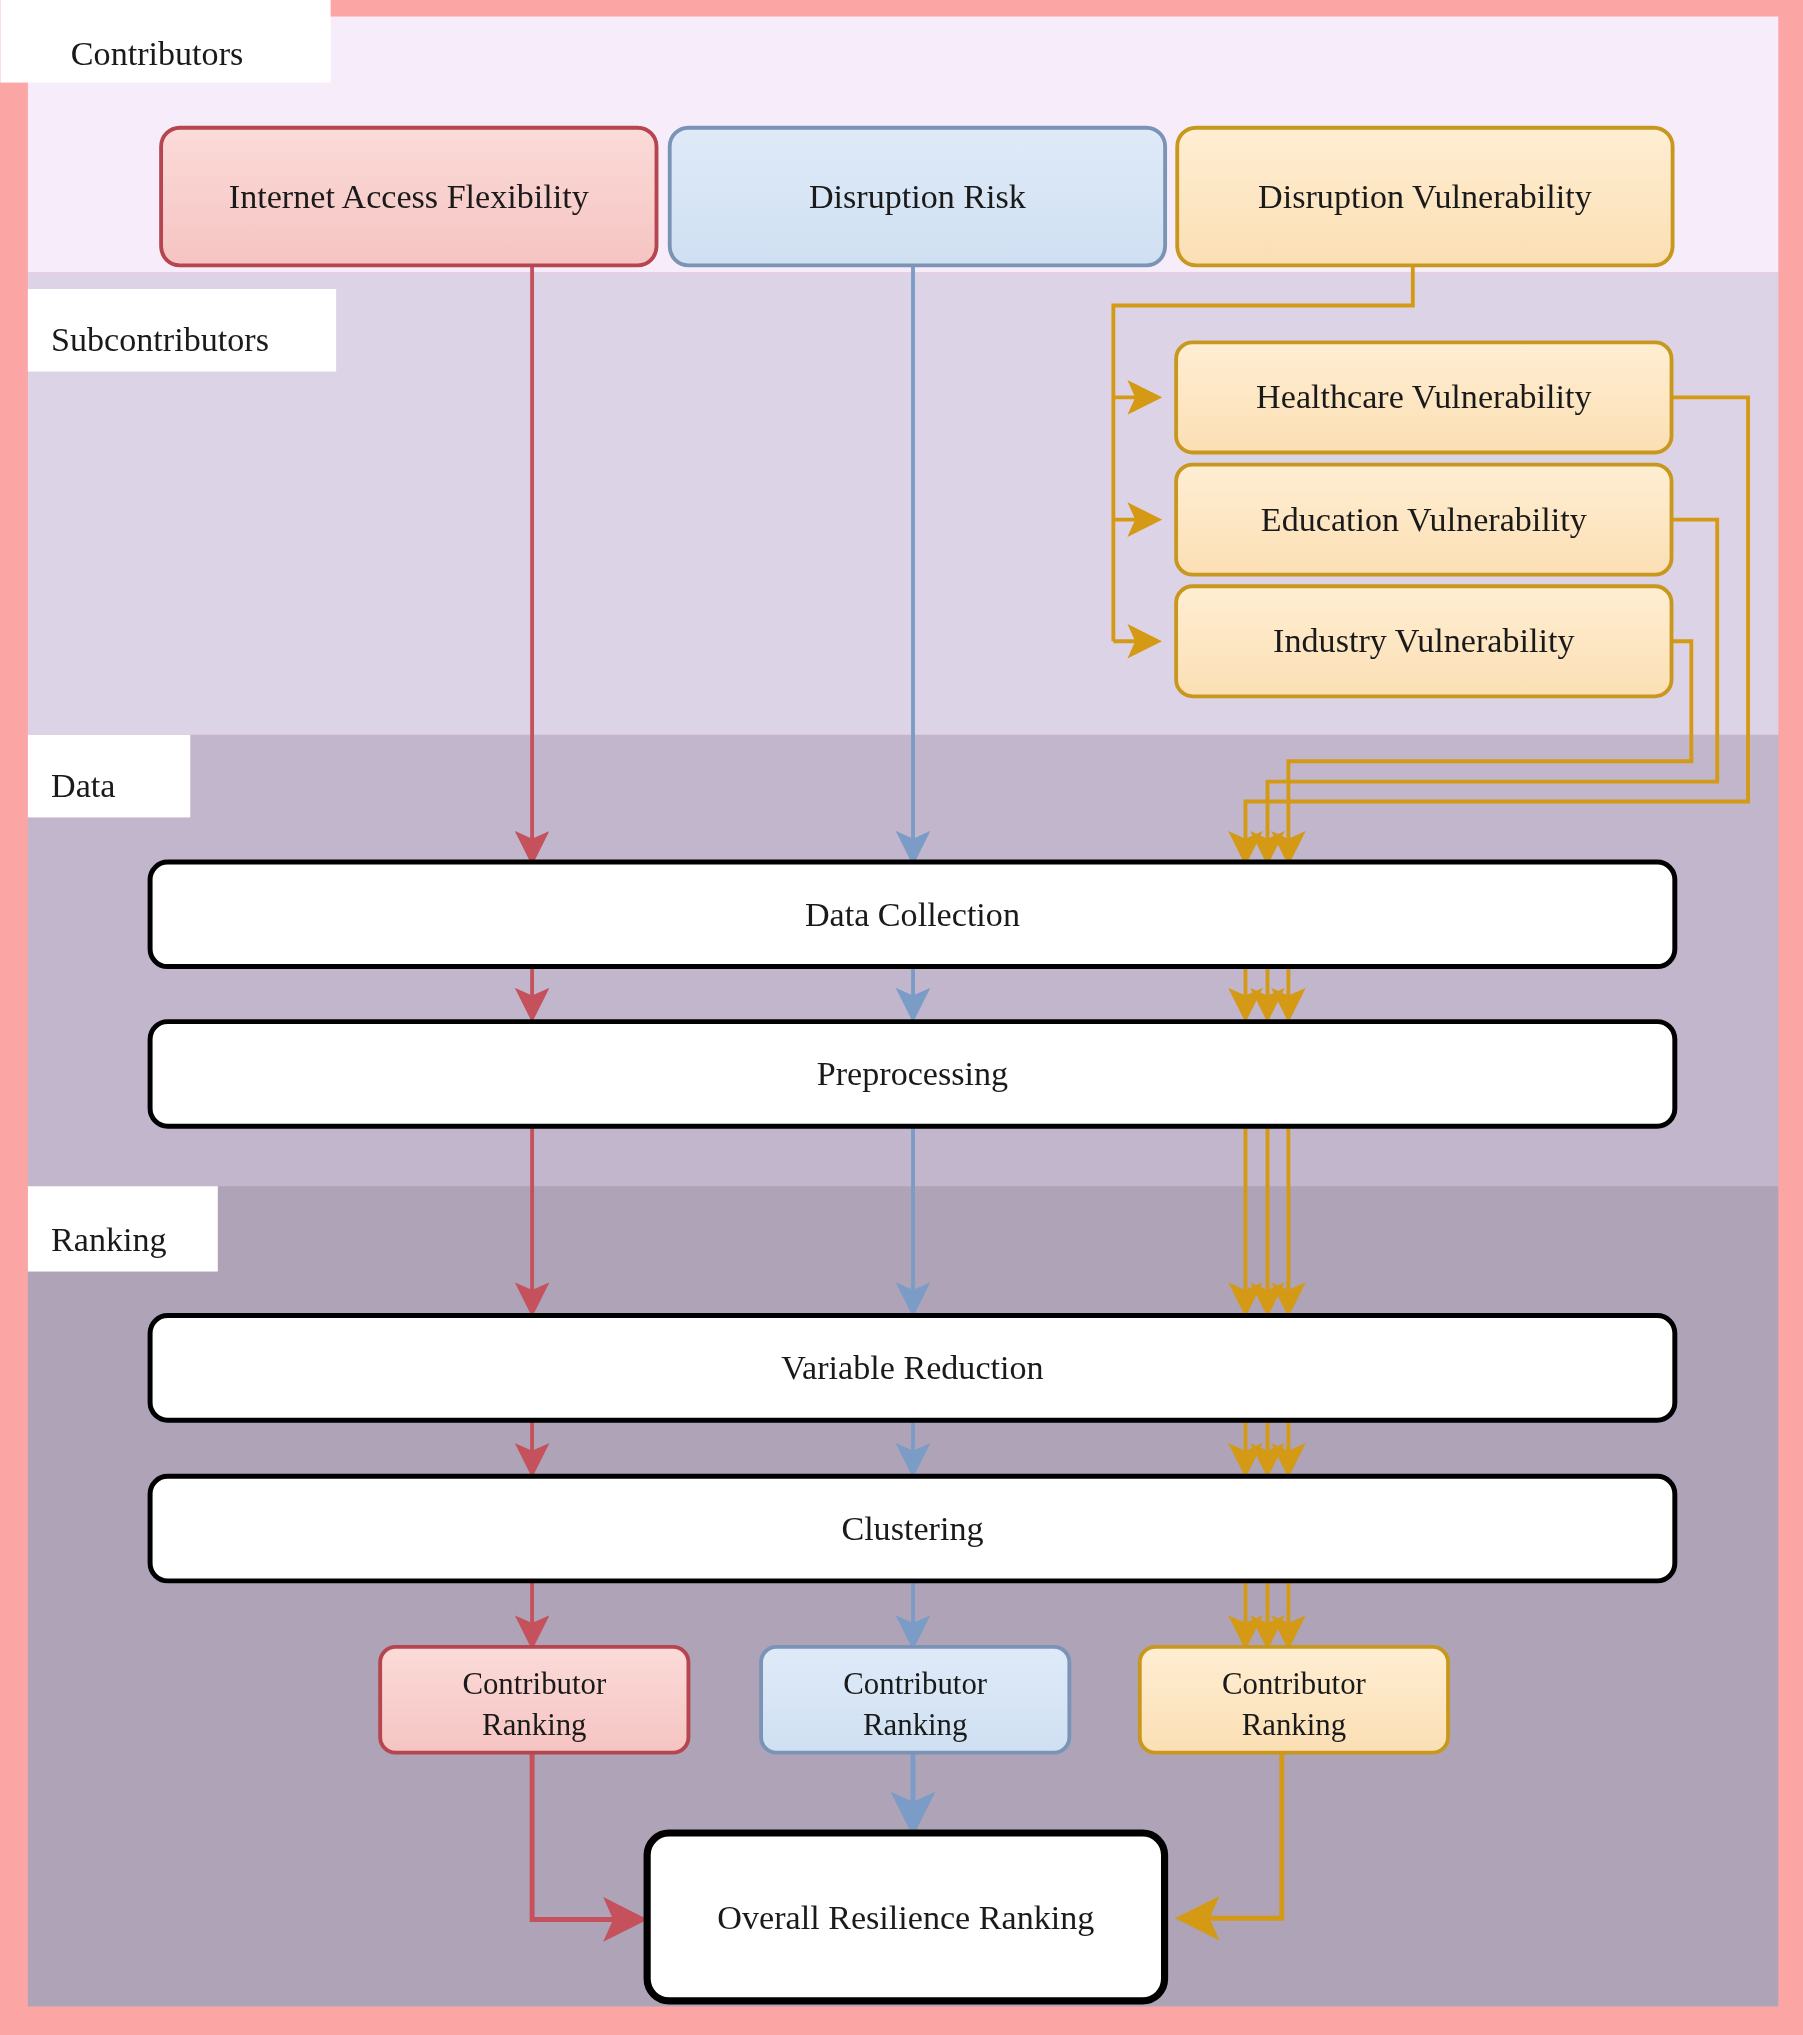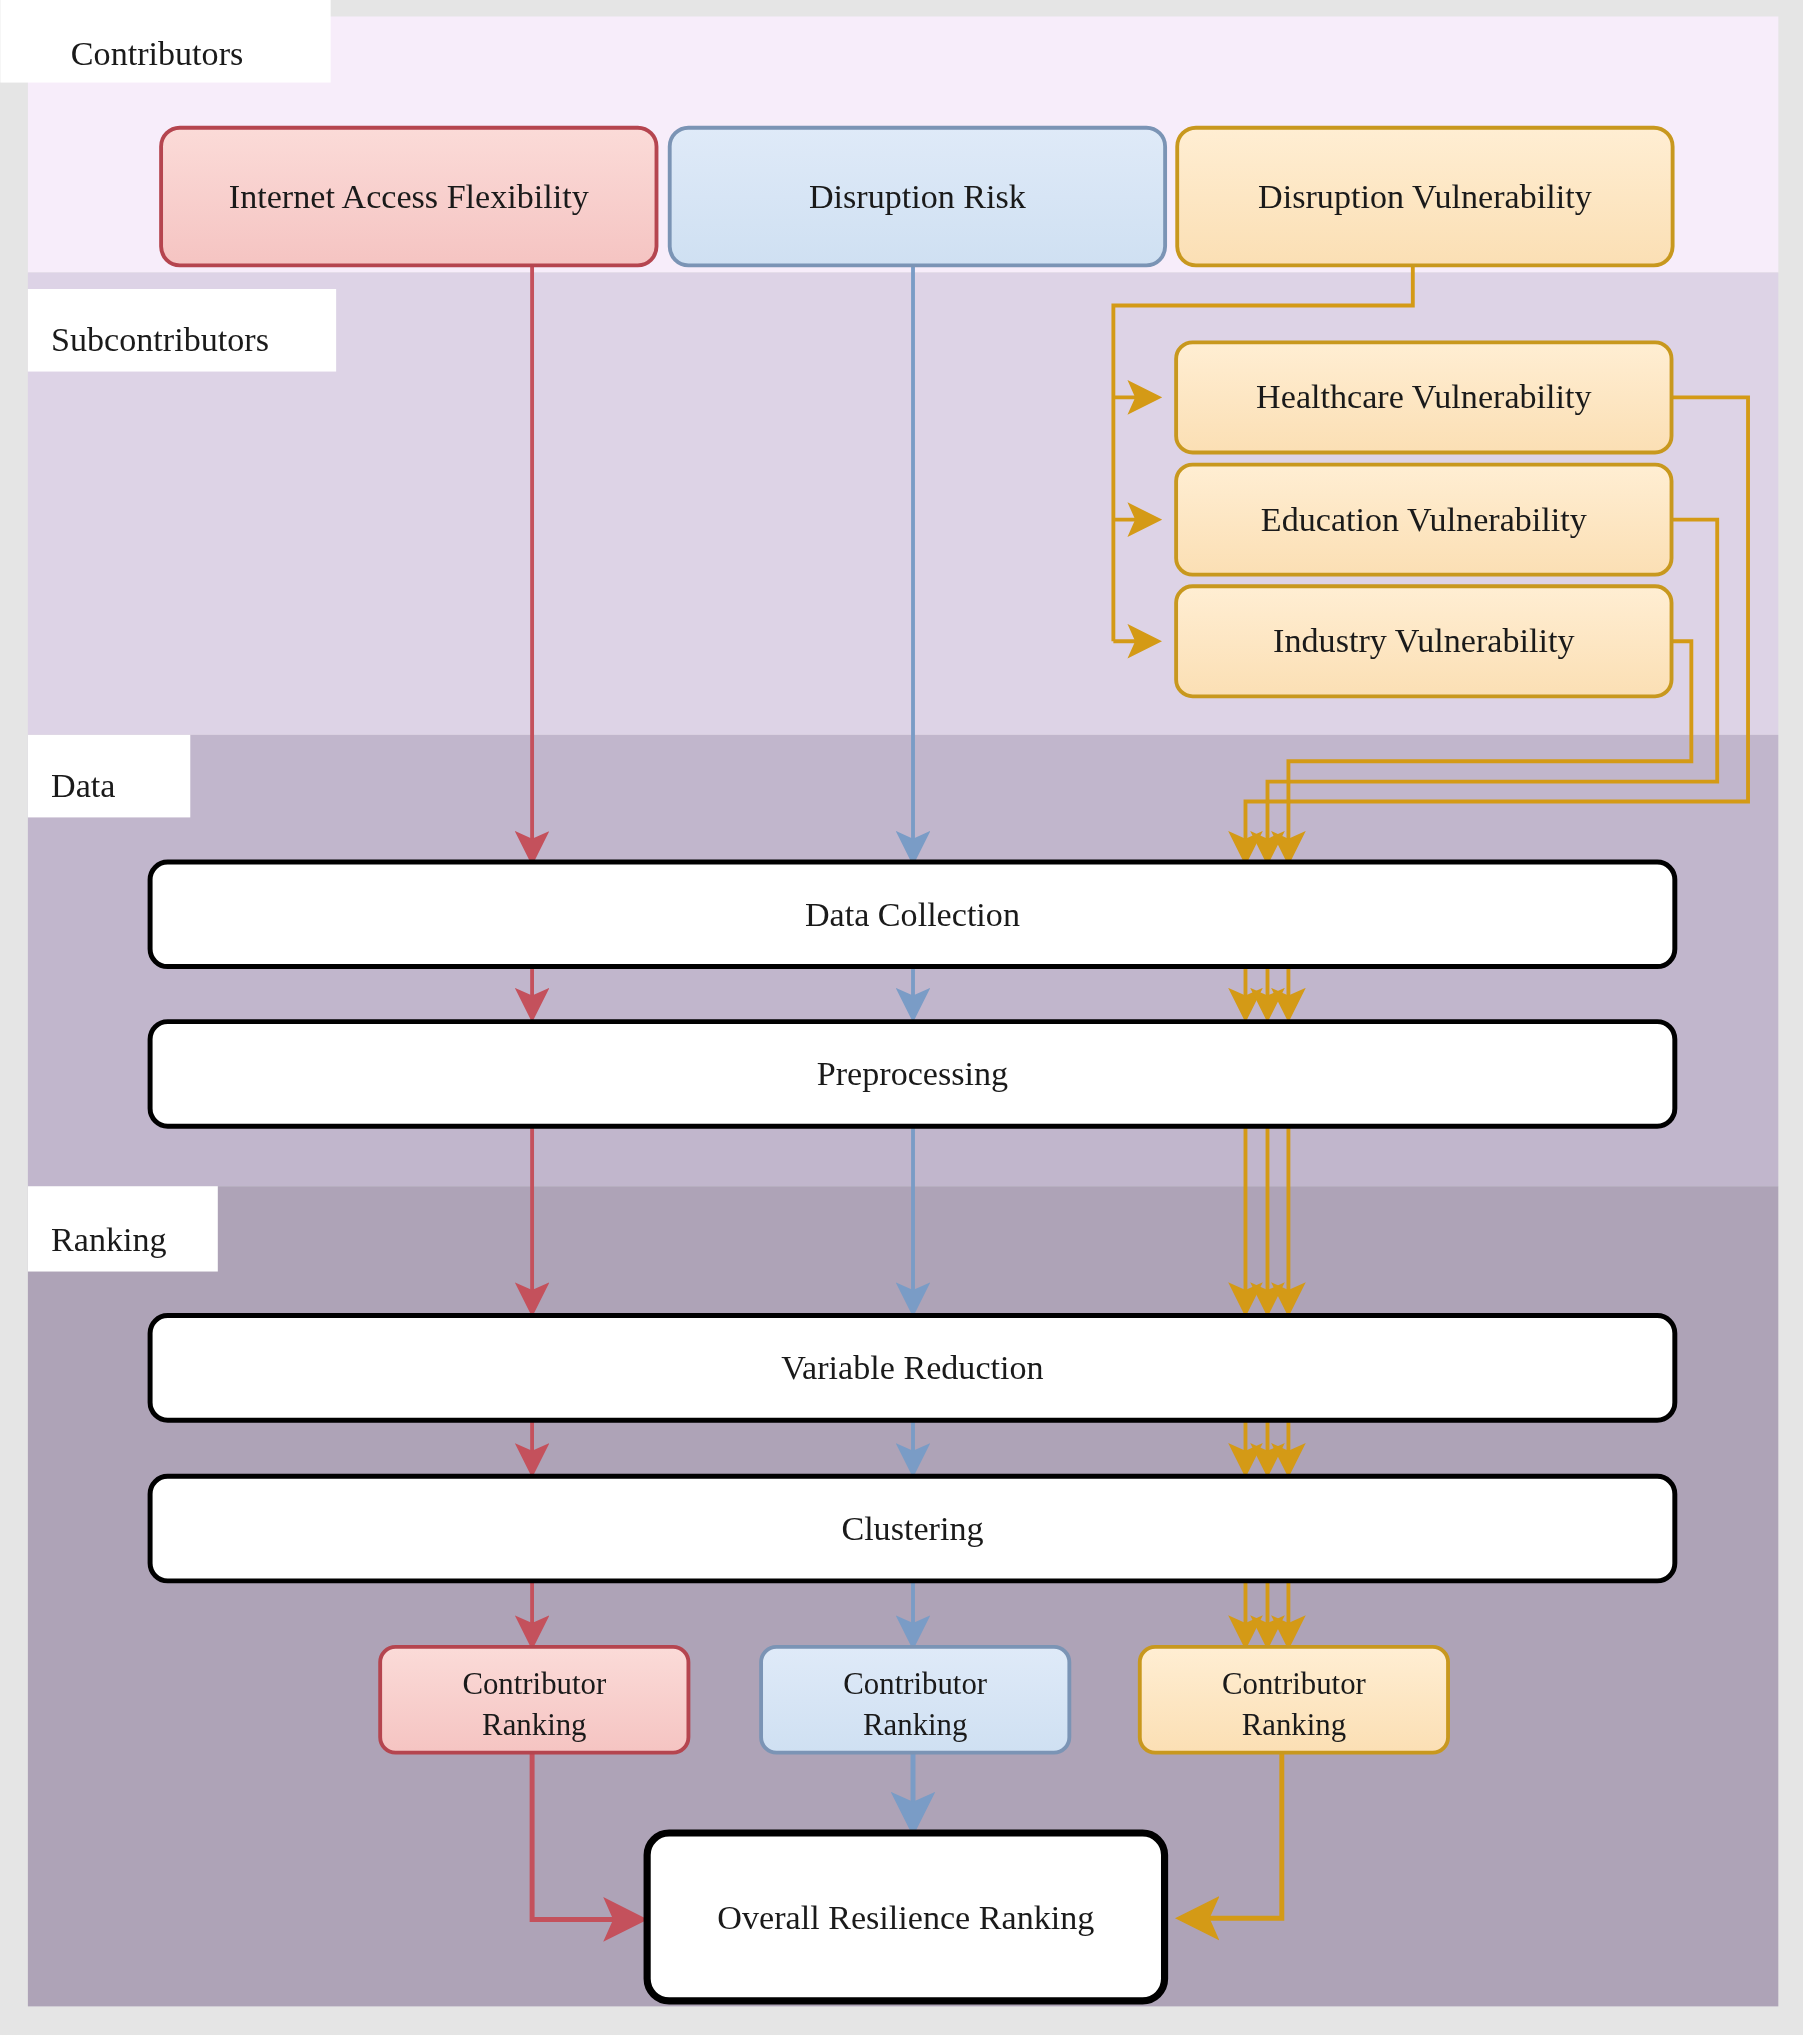--- a/index.html
+++ b/index.html
@@ -1,17 +1,17 @@
 <!DOCTYPE html>
 <html style="font-size:8.8px"><head>
 <meta charset="utf-8">
 <style>
   html,body{margin:0;padding:0;background:#ffffff;}
   body{width:1804px;height:2035px;font-family:"Liberation Serif","DejaVu Serif",serif;}
-  #stage{position:relative;width:1804px;height:2035px;overflow:hidden;background:#e5e5e5;}
+  #stage{position:relative;width:1804px;height:2035px;overflow:hidden;background:#fca5a5;}
   svg#diagram{position:absolute;left:0;top:0;width:1804px;height:2035px;display:block;}
   .band-label{font-family:"Liberation Serif","DejaVu Serif",serif;font-size:62px;fill:#1a1a1a;}
   .node-label{font-family:"Liberation Serif","DejaVu Serif",serif;font-size:62px;fill:#1a1a1a;text-anchor:middle;}
   .node-label-sm{font-family:"Liberation Serif","DejaVu Serif",serif;font-size:56px;fill:#1a1a1a;text-anchor:middle;}
   .box{stroke-width:7;}
   .plainbox{fill:#ffffff;stroke:#000000;stroke-width:9;}
   .bigbox{fill:#ffffff;stroke:#000000;stroke-width:13;}
   .conn{fill:none;stroke-width:7;}
   .conn-thick{fill:none;stroke-width:9;}
 </style>

